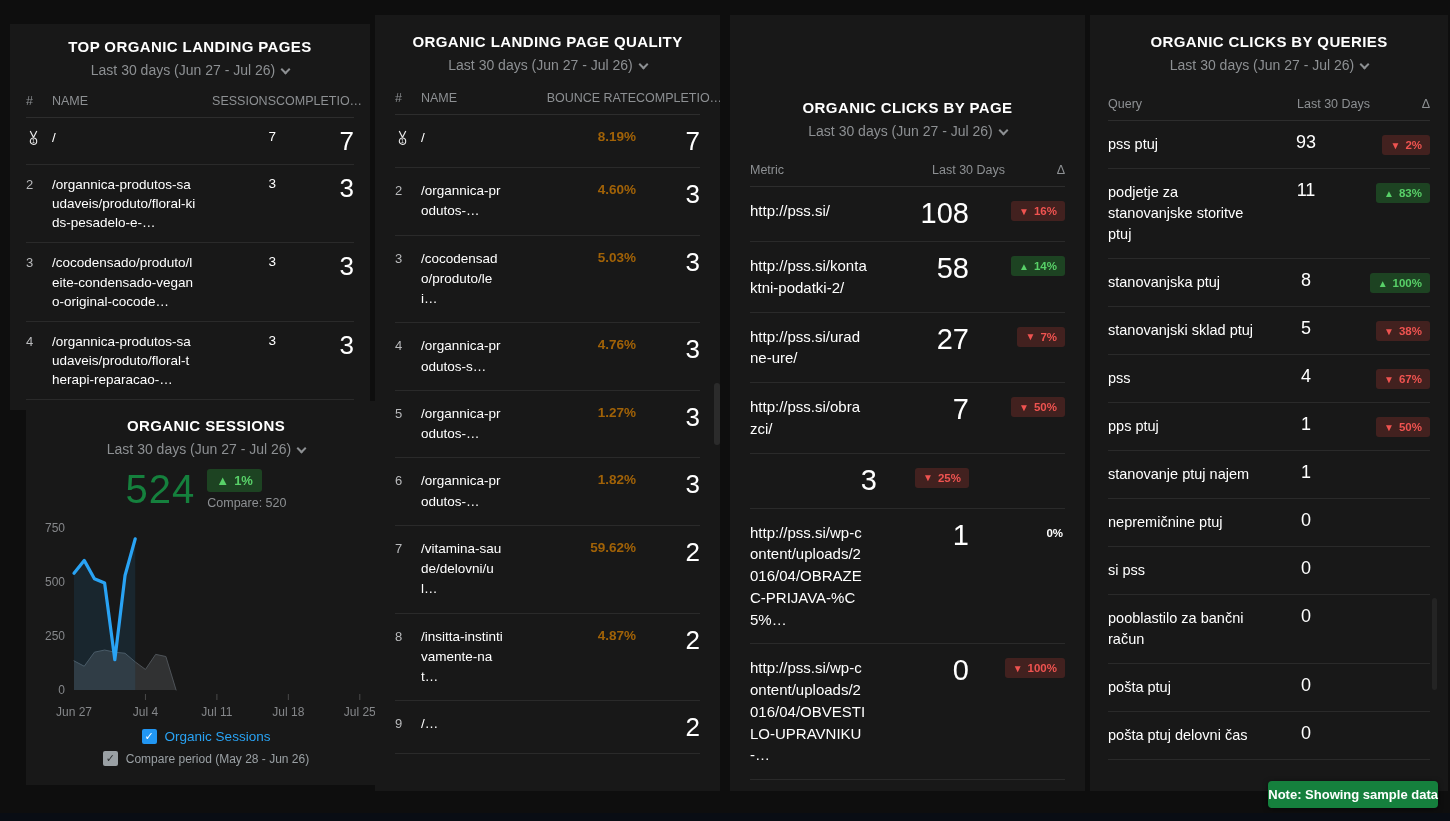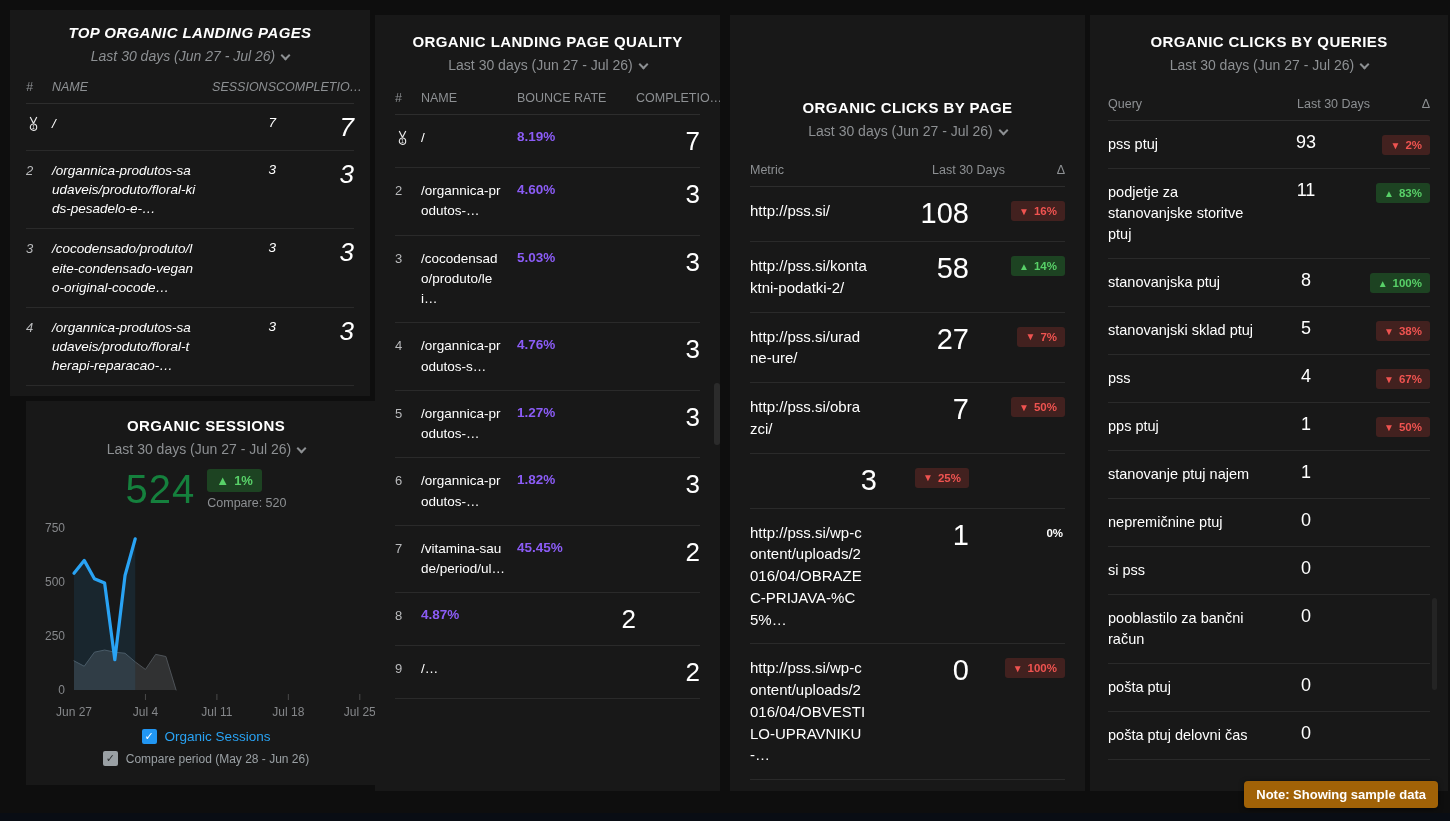--- a/index.html
+++ b/index.html
@@ -1,21 +1,21 @@
 <!DOCTYPE html>
 <html><head>
 <meta charset="utf-8">
 <style>
   * { margin:0; padding:0; box-sizing:border-box; }
   html,body { background:#0c0c0c; }
   body { font-family:"Liberation Sans","DejaVu Sans",sans-serif; }
   #stage { position:relative; width:1450px; height:821px; background:#0e0e0e; overflow:hidden; }
 
   .card { position:absolute; background:#181818; overflow:hidden; }
-  #card-landing  { left:10px;  top:10px;  width:360px; height:386px; padding:14px 16px 0;font-style:italic; }
+  #card-landing  { left:10px;  top:24px;  width:360px; height:386px; padding:14px 16px 0; }
   #card-sessions { left:26px;  top:401px; width:360px; height:384px; padding:16px 14px 0; }
   #card-quality  { left:375px; top:15px;  width:345px; height:776px; padding:18px 20px 0; }
   #card-page     { left:730px; top:15px;  width:355px; height:776px; padding:84px 20px 0; }
   #card-queries  { left:1090px;top:15px;  width:358px; height:776px; padding:18px 18px 0; }
 
   .w-title { text-align:center; color:#ffffff; font-size:15px; font-weight:bold; letter-spacing:.4px; }
   .w-sub { text-align:center; color:#8d9093; font-size:14px; margin-top:7px; cursor:pointer; }
   .chev { display:inline-block; width:7px; height:7px; border-right:2px solid #8d9093; border-bottom:2px solid #8d9093; transform:rotate(45deg); margin-left:7px; vertical-align:2px; }
 
   
@@ -27,22 +27,22 @@
   #card-landing .thead { grid-template-columns:26px 1fr 70px 78px; margin-top:16px; }
   #card-landing .trow  { grid-template-columns:26px 1fr 70px 78px; padding:10px 0; }
   #card-landing .name  { font-size:13.5px; line-height:1.42; }
   
   #card-quality .thead { grid-template-columns:26px 96px 1fr 64px; margin-top:18px; }
   #card-quality .trow  { grid-template-columns:26px 96px 1fr 64px; padding:13px 0; }
   #card-quality .name  { font-size:13.5px; line-height:1.5; }
   .rank { color:#b9babc; font-size:13px; padding-top:2px; }
   .name { color:#ffffff; word-break:break-all; padding-right:10px; }
   .cell-sess { color:#fff; font-size:13.5px; text-align:center; padding-top:1px; }
-  .cell-bounce { color:#8b5cf6; font-size:13.5px; font-weight:bold; text-align:left; padding-top:1px; }
-  .h-right { text-align:right; } .h-center { text-align:left; }
+  .cell-bounce { color:#a16207; font-size:13.5px; font-weight:bold; text-align:right; padding-top:1px; }
+  .h-right { text-align:right; } .h-center { text-align:right; }
   .medal-icon { display:none; width:15px; height:17px; }
   .trow.medal .medal-icon { display:block; }
 
   
   #card-page .thead    { grid-template-columns:1fr 80px 60px; margin-top:24px; }
   #card-page .trow     { grid-template-columns:1fr 80px 84px; padding:13px 0;gap:12px; }
   #card-queries .thead { grid-template-columns:1fr 80px 60px; margin-top:24px; }
   #card-queries .trow  { grid-template-columns:1fr 80px 84px; padding:13px 0; }
   .metric { color:#fff; font-size:15px; line-height:1.45; word-break:break-all; padding-right:10px; }
   .query  { color:#fff; font-size:14.5px; line-height:1.45; padding-right:10px; }
@@ -66,21 +66,21 @@
   .legend { text-align:center; margin-top:6px; }
   .legend-line { display:flex; justify-content:center; align-items:center; gap:8px; margin-top:7px; cursor:pointer; }
   .cb { width:15px; height:15px; border-radius:2px; display:inline-flex; align-items:center; justify-content:center; font-size:11px; font-weight:bold; }
   .cb.blue { background:#2196f3; color:#fff; }
   .cb.gray { background:#9aa0a4; color:#2f3134; }
   .legend-label.blue { color:#29a3f4; font-size:13.5px; }
   .legend-label.gray { color:#9aa0a4; font-size:12px; }
 
   
   #bottom-strip { position:absolute; left:0; top:813px; width:1450px; height:8px; background:#090d14; }
-  #note-badge { position:absolute; right:12px; top:781px; background:#a16207; color:#ffffff; font-size:13px; font-weight:bold; padding:6px 12px; border-radius:4px; box-shadow:0 1px 5px rgba(0,0,0,.55); }
+  #note-badge { position:absolute; right:12px; top:781px; background:#15803d; color:#ffffff; font-size:13px; font-weight:bold; padding:6px 0; border-radius:4px; box-shadow:0 1px 5px rgba(0,0,0,.55); }
   .scroll-thumb { position:absolute; background:#2b2b2b; border-radius:3px; }
   #thumb-mid { left:714px; top:383px; width:6px; height:62px; }
   #thumb-right { left:1432px; top:598px; width:5px; height:92px; background:#242424; }
 </style>
 </head>
 <body>
 
 <div id="stage">
 
   <div class="card" id="card-landing">
@@ -264,30 +264,31 @@
           <span class="name">/organnica-produtos-…</span>
           <span class="cell-bounce">1.82%</span>
           <span class="big">3</span>
         </div>
 
         <div class="trow">
           <span class="rank">
             
             <span class="rank-num">7</span>
           </span>
-          <span class="name">/vitamina-saude/period/ul…</span>
-          <span class="cell-bounce">45.45%</span>
+          <span class="name">/vitamina-saude/delovni/ul…</span>
+          <span class="cell-bounce">59.62%</span>
           <span class="big">2</span>
         </div>
 
         <div class="trow">
           <span class="rank">
             
             <span class="rank-num">8</span>
           </span>
+          <span class="name">/insitta-instintivamente-nat…</span>
           <span class="cell-bounce">4.87%</span>
           <span class="big">2</span>
         </div>
 
         <div class="trow">
           <span class="rank">
             
             <span class="rank-num">9</span>
           </span>
           <span class="name">/…</span>

